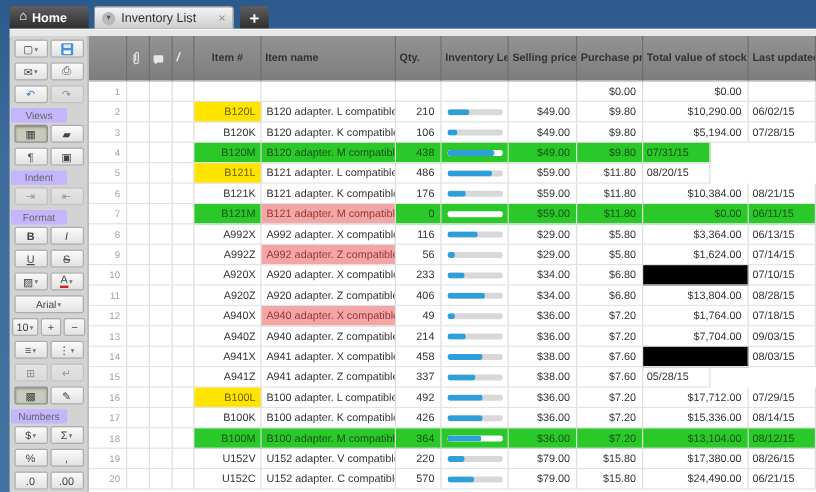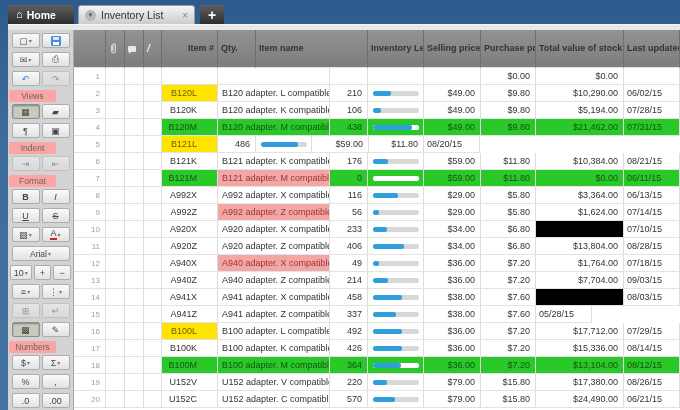--- a/index.html
+++ b/index.html
@@ -22,21 +22,21 @@
   .home-icon{font-size:11px;line-height:1}
   .tab-caret-circle{width:11px;height:11px;border-radius:50%;background:#b9b9b9;color:#555;
                     font-size:7px;display:flex;align-items:center;justify-content:center}
   .tab-close{color:#8a8a8a;font-size:10px;margin-left:auto}
   
   .strip{position:absolute;top:24px;left:8px;right:0;height:6px;background:#e8e8e8;border-top:1px solid #f6f6f6}
   
   .sidebar{position:absolute;top:30px;left:8px;width:66px;bottom:0;background:#d3d3d3;
            border-right:1px solid #a9a9a9;box-sizing:border-box;padding-top:3px;overflow:hidden}
   .sb-label{height:12px;line-height:12px;text-align:center;font-size:8.5px;color:#666;
-            background:#fca5a5;margin:2px 17px 2px 1px;border-radius:2px}
+            background:#c4b5fd;margin:2px 17px 2px 1px;border-radius:2px}
   .sb-row{display:flex;justify-content:center;gap:2px;margin:0 2px 4px 2px}
   .sb-btn{width:28px;height:15px;background:linear-gradient(#fafafa,#e2e2e2);
           border:1px solid #adadad;border-radius:2px;font-size:9px;color:#444;
           display:flex;align-items:center;justify-content:center;box-sizing:border-box;gap:1px;
           overflow:hidden;white-space:nowrap}
   .sb-btn.wide{width:58px;font-size:8.5px}
   .sb-btn.small{width:18px}
   .sb-btn.size{width:22px}
   .sb-btn.active{background:#c6cbbb;border-color:#8d8d8d;box-shadow:inset 0 1px 2px rgba(0,0,0,.35)}
   .sb-btn.disabled{opacity:.45}
@@ -55,21 +55,21 @@
   .grid{position:absolute;top:30px;left:74px;width:606px;bottom:0;background:#fff;overflow:hidden}
   .ghead{display:flex;height:38px;background:linear-gradient(#939393,#7c7c7c);color:#fff;
          font-weight:bold;font-size:8.5px;line-height:1.15}
   .ghead .cell{border-right:1px solid #6f6f6f;display:flex;align-items:center;padding:0 3px;box-sizing:border-box}
   .grow{display:flex;height:17px;box-sizing:border-box}
   .cell{border-right:1px solid #ddd;border-bottom:1px solid #e3e3e3;box-sizing:border-box;
         display:flex;align-items:center;font-size:9px;color:#333;overflow:hidden;white-space:nowrap}
   .c-num{width:32px;justify-content:flex-end;padding-right:5px;color:#a0a0a0;font-size:8px}
   .c-ic{width:19px}
   .c-ic3{width:18px}
-  .c-item{width:56px;justify-content:flex-end;padding-right:20px}
+  .c-item{width:56px;justify-content:flex-end;padding-right:4px}
   .c-name{width:112px;padding-left:4px}
   .c-qty{width:38px;justify-content:flex-end;padding-right:5px}
   .c-lvl{width:56px;justify-content:center}
   .c-sell{width:57px;justify-content:flex-end;padding-right:5px}
   .c-buy{width:55px;justify-content:flex-end;padding-right:5px}
   .c-total{width:88px;justify-content:flex-end;padding-right:5px}
   .c-upd{width:56px;padding-left:3px}
   .grow .yellow{background:var(--yellow);color:#6e6100}
   .grow .pinkbg{background:var(--pink);color:#9c3434}
   .grow.green .data{background:var(--green);color:#145214}
@@ -262,28 +262,28 @@
       <svg width="9" height="13" viewBox="0 0 10 14">
         <path d="M3 3 v7 a2 2 0 0 0 4 0 V3 a1.3 1.3 0 0 0 -2.6 0 v6.5" fill="none" stroke="#e0e0e0" stroke-width="1.2"></path>
       </svg>
     </div>
     <div class="cell c-ic">
       <span class="hicon-bubble"></span>
     </div>
     <div class="cell c-ic3">
       <span class="hslash">/</span>
     </div>
-    <div class="cell c-item" style="justify-content:flex-end">
+    <div class="cell c-item" style="justify-content:center">
         <span>Item #</span>
+      </div>
+    <div class="cell c-name">
+        <span>Item name</span>
       </div>
     <div class="cell c-qty" style="justify-content:flex-start">
         <span>Qty.</span>
-      </div>
-    <div class="cell c-name">
-        <span>Item name</span>
       </div>
     <div class="cell c-lvl" style="justify-content:flex-start">
         <span>Inventory Level</span>
       </div>
     <div class="cell c-sell" style="justify-content:flex-start">
         <span>Selling price ($)</span>
       </div>
     <div class="cell c-buy" style="justify-content:flex-start">
         <span>Purchase price</span>
       </div>
@@ -353,29 +353,29 @@
         <div class="cell c-item data">B120M</div>
         <div class="cell c-name data">B120 adapter. M compatible</div>
         <div class="cell c-qty data">438</div>
         <div class="cell c-lvl data">
           <div class="track">
             <div class="fill" style="width: 39px;"></div>
           </div>
         </div>
         <div class="cell c-sell data">$49.00</div>
         <div class="cell c-buy data">$9.80</div>
-        <div class="cell c-total data">$21,462.00</div>
         <div class="cell c-upd data">07/31/15</div>
       </div>
       <div class="grow">
         <div class="cell c-num">5</div>
         <div class="cell c-ic"></div>
         <div class="cell c-ic"></div>
         <div class="cell c-ic3"></div>
         <div class="cell c-item data yellow">B121L</div>
+        <div class="cell c-name data">B121 adapter. L compatible</div>
         <div class="cell c-qty data">486</div>
         <div class="cell c-lvl data">
           <div class="track">
             <div class="fill" style="width: 37px;"></div>
           </div>
         </div>
         <div class="cell c-sell data">$59.00</div>
         <div class="cell c-buy data">$11.80</div>
         <div class="cell c-upd data">08/20/15</div>
       </div>

